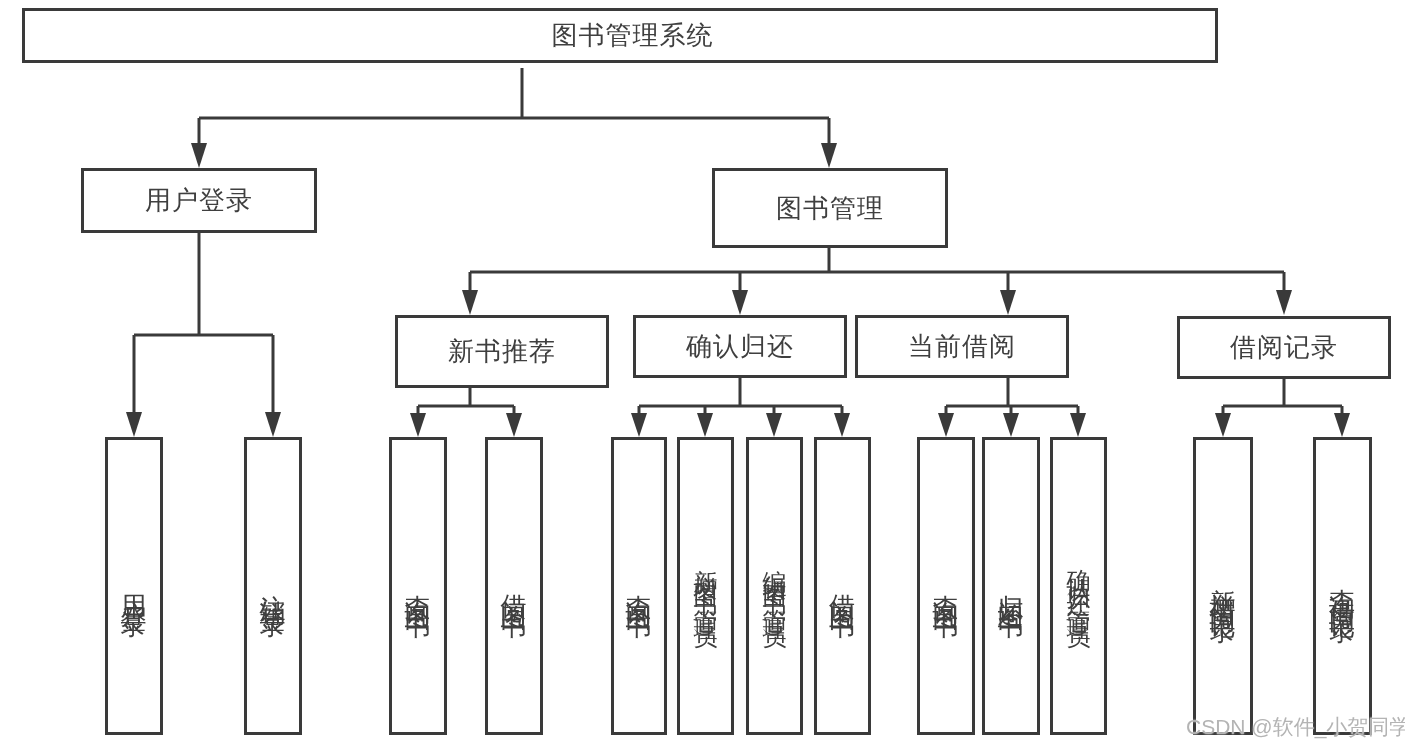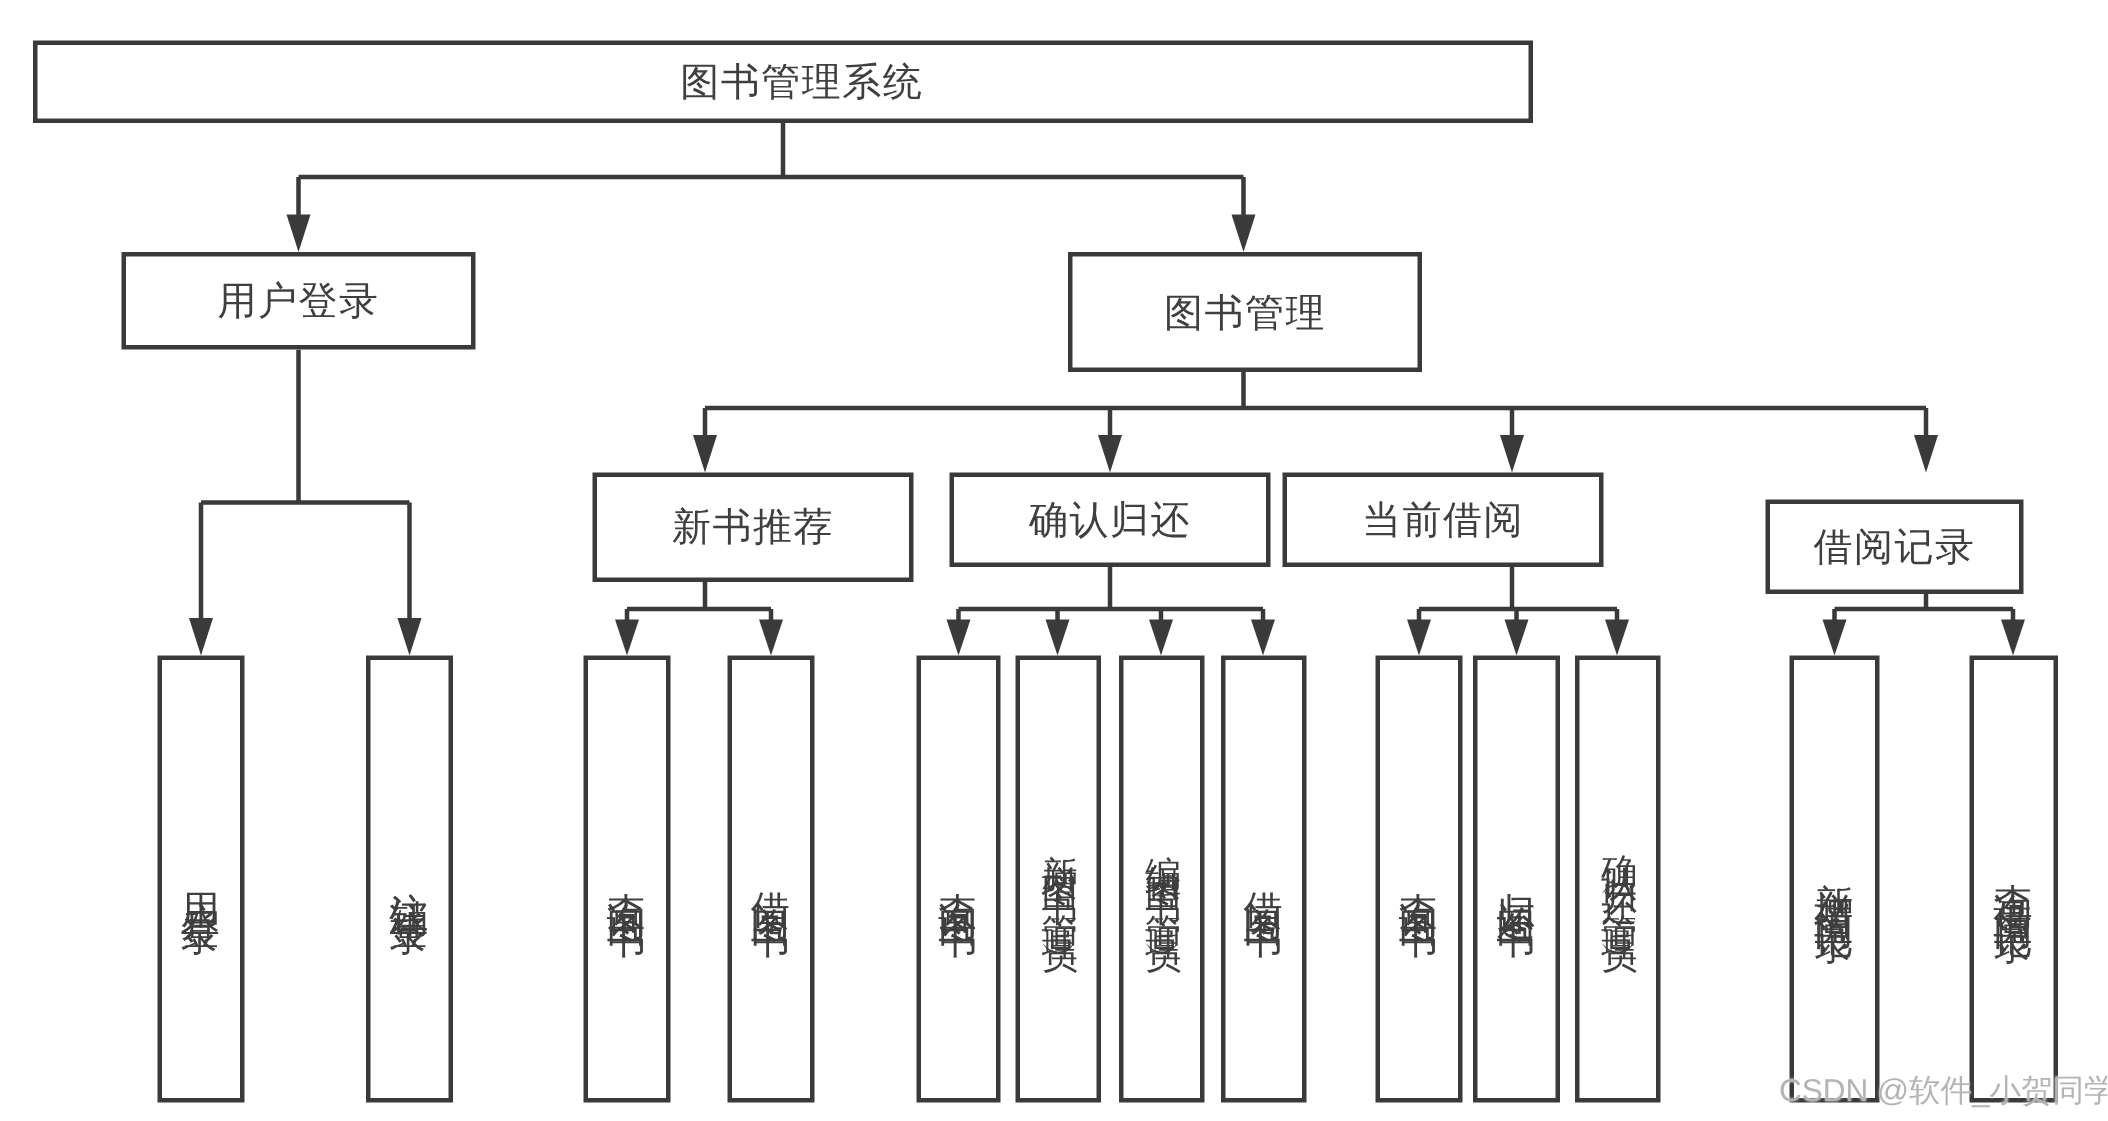--- a/index.html
+++ b/index.html
@@ -72,41 +72,41 @@
     <path d="M1008 378 V406 M946 406 H1078 M946 406 V414 M1011 406 V414 M1078 406 V414" stroke="#3a3a3a" stroke-width="3" fill="none"></path>
     <polygon points="938,413 954,413 946,437" fill="#3a3a3a"></polygon>
     <polygon points="1003,413 1019,413 1011,437" fill="#3a3a3a"></polygon>
     <polygon points="1070,413 1086,413 1078,437" fill="#3a3a3a"></polygon>
 
     <path d="M1284 378 V406 M1223 406 H1342 M1223 406 V414 M1342 406 V414" stroke="#3a3a3a" stroke-width="3" fill="none"></path>
     <polygon points="1215,413 1231,413 1223,437" fill="#3a3a3a"></polygon>
     <polygon points="1334,413 1350,413 1342,437" fill="#3a3a3a"></polygon>
   </svg>
 
-  <div class="node hbox" style="left:22px;top:27px;width:1000px;height:55px;padding-left:25px;">
+  <div class="node hbox" style="left:22px;top:8px;width:1196px;height:55px;padding-left:25px;">
     <span>图书管理系统</span>
   </div>
 
   <div class="node hbox" style="left:81px;top:168px;width:236px;height:65px;">
     <span>用户登录</span>
   </div>
   <div class="node hbox" style="left:712px;top:168px;width:236px;height:80px;">
     <span>图书管理</span>
   </div>
 
   <div class="node hbox" style="left:363px;top:315px;width:214px;height:73px;margin-left:32px;">
     <span>新书推荐</span>
   </div>
   <div class="node hbox" style="left:633px;top:315px;width:214px;height:63px;">
     <span>确认归还</span>
   </div>
   <div class="node hbox" style="left:855px;top:315px;width:214px;height:63px;">
     <span>当前借阅</span>
   </div>
-  <div class="node hbox" style="left:1177px;top:333px;width:172px;height:63px;">
+  <div class="node hbox" style="left:1177px;top:316px;width:214px;height:63px;">
     <span>借阅记录</span>
   </div>
 
   <div class="node vbox" style="left:105px;top:437px;width:58px;height:298px;">
     <span class="vtext">用户登录</span>
   </div>
   <div class="node vbox" style="left:244px;top:437px;width:58px;height:298px;">
     <span class="vtext">注销登录</span>
   </div>
 

